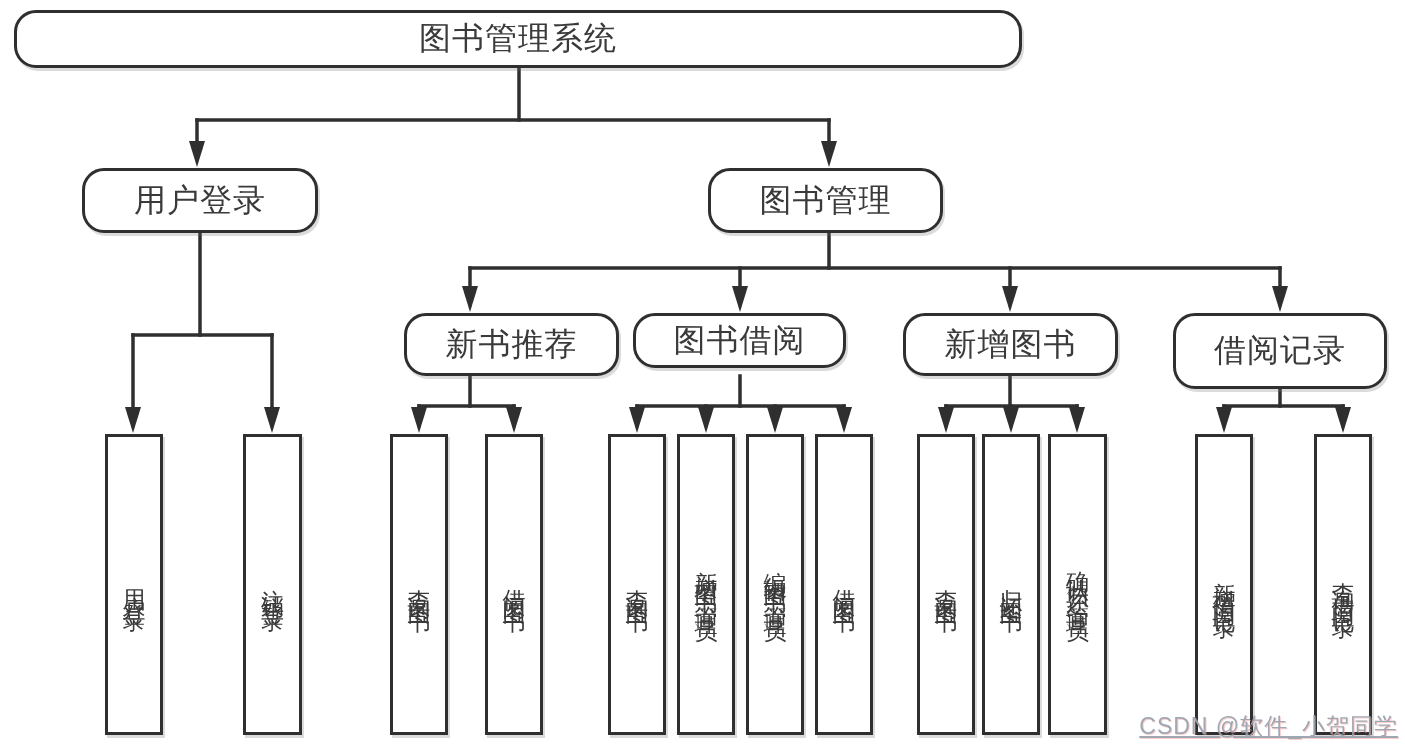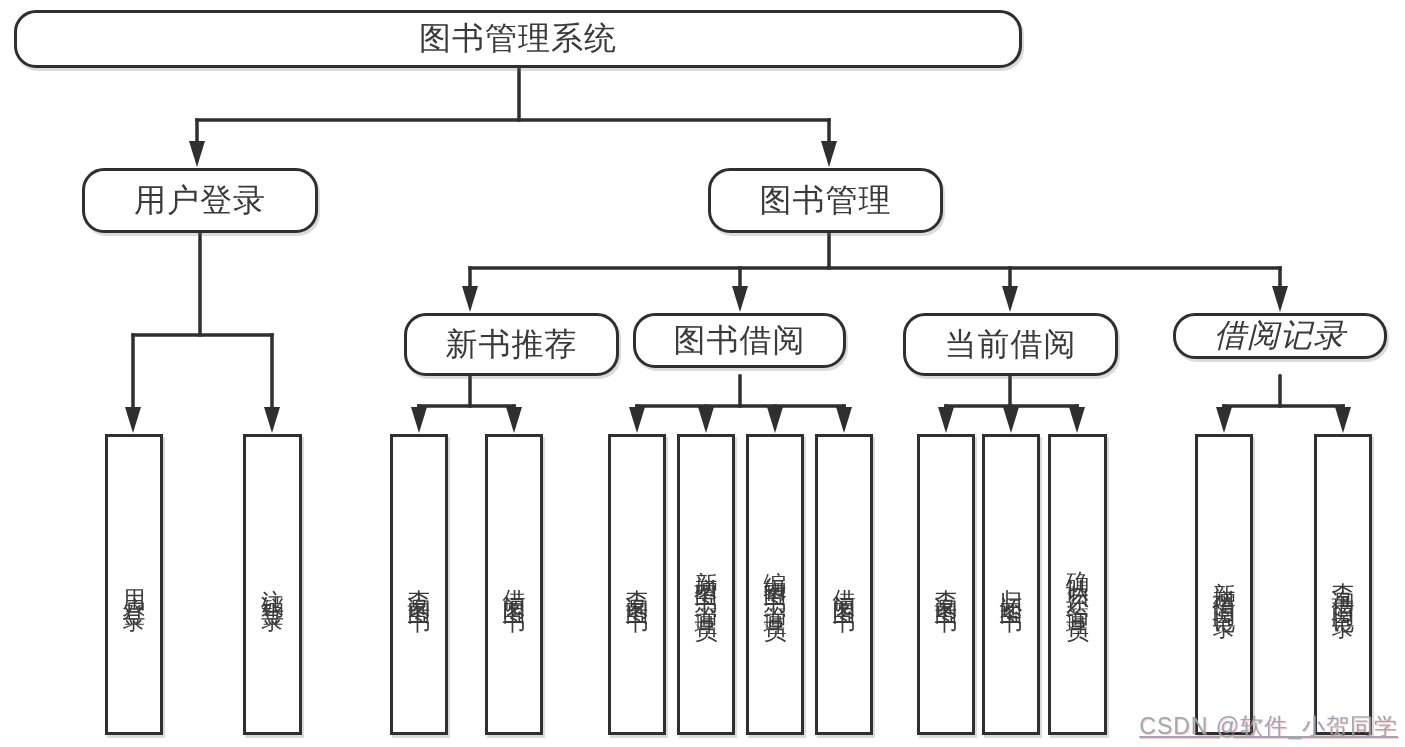--- a/index.html
+++ b/index.html
@@ -42,21 +42,21 @@
     color: #3a3a3a;
     white-space: nowrap;
   }
   
   #n-root  { left: 14px;  top: 10px;  width: 1008px; height: 58px; }
   #n-login { left: 82px;  top: 168px; width: 236px;  height: 65px; }
   #n-mgmt  { left: 708px; top: 168px; width: 235px;  height: 65px; }
   #n-l3a { left: 363px;  top: 313px; width: 215px; height: 63px; margin-left: 41px; }
   #n-l3b { left: 633px;  top: 313px; width: 213px; height: 55px; }
   #n-l3c { left: 903px;  top: 313px; width: 215px; height: 63px; }
-  #n-l3d { left: 1173px; top: 313px; width: 214px; height: 46px; font-style: italic; }
+  #n-l3d { left: 1173px; top: 313px; width: 214px; height: 76px; }
   .leaf { top: 434px; height: 301px; width: 58px; }
   #lf-1a { left: 105px; }
   #lf-1b { left: 243px; width: 59px; }
   #lf-2a { left: 390px; }
   #lf-2b { left: 485px; }
   #lf-3a { left: 608px; }
   #lf-3b { left: 677px; }
   #lf-3c { left: 746px; }
   #lf-3d { left: 815px; }
   #lf-4a { left: 917px; }
@@ -157,21 +157,21 @@
     <span>图书管理</span>
   </div>
 
   <div class="node h-node" id="n-l3a">
     <span>新书推荐</span>
   </div>
   <div class="node h-node" id="n-l3b">
     <span>图书借阅</span>
   </div>
   <div class="node h-node" id="n-l3c">
-    <span>当前借阅</span>
+    <span>新增图书</span>
   </div>
   <div class="node h-node" id="n-l3d">
     <span>借阅记录</span>
   </div>
 
   <div class="node v-node leaf" id="lf-1a">
     <span class="vtext">用户登录</span>
   </div>
   <div class="node v-node leaf" id="lf-1b">
     <span class="vtext">注销登录</span>

